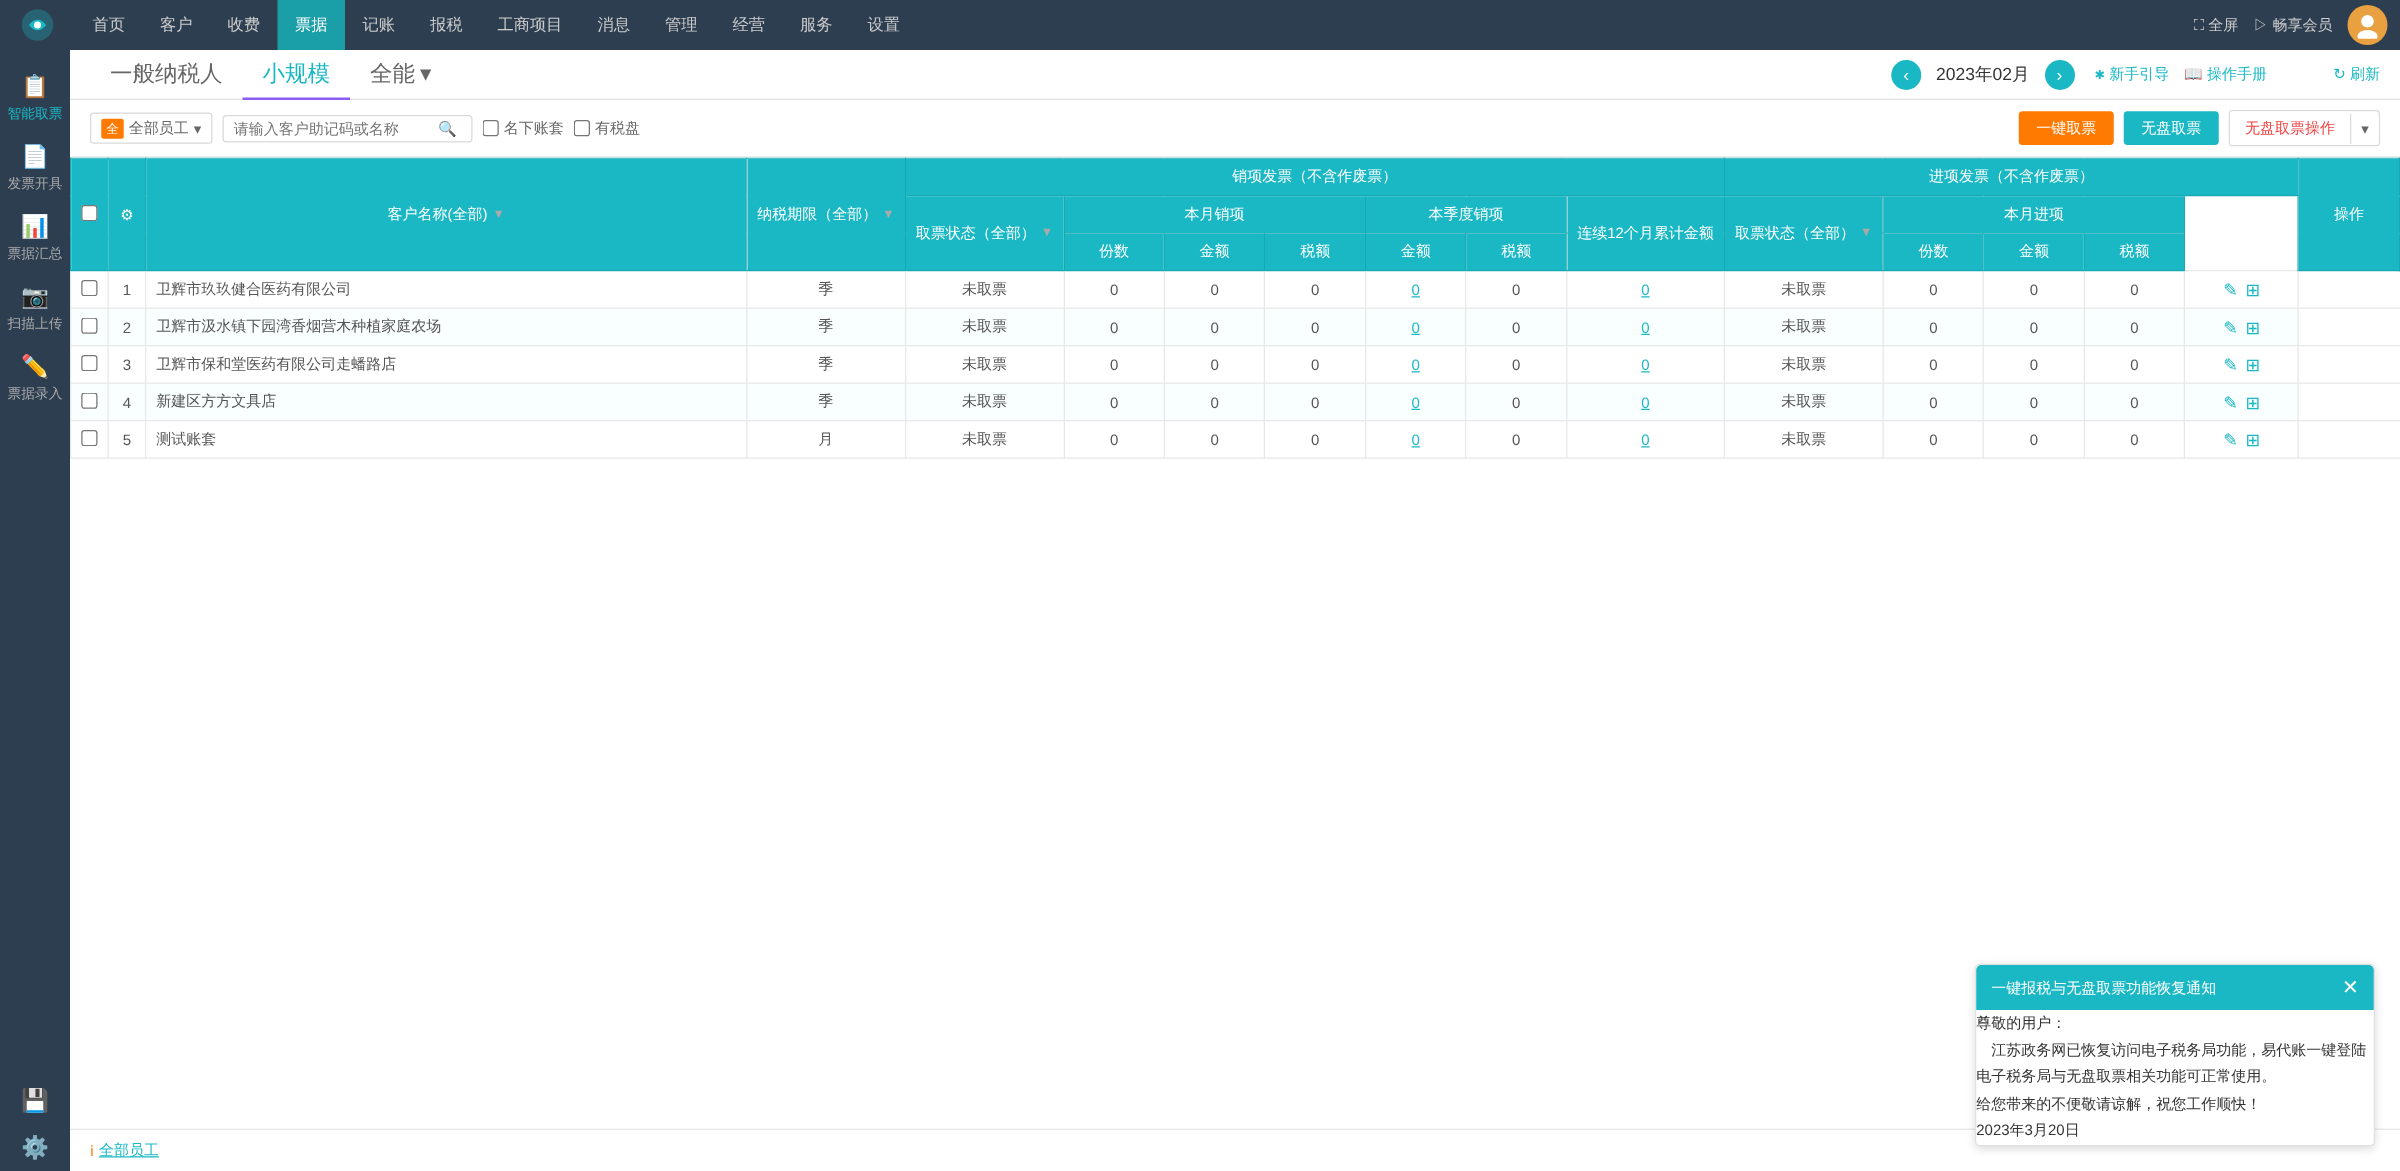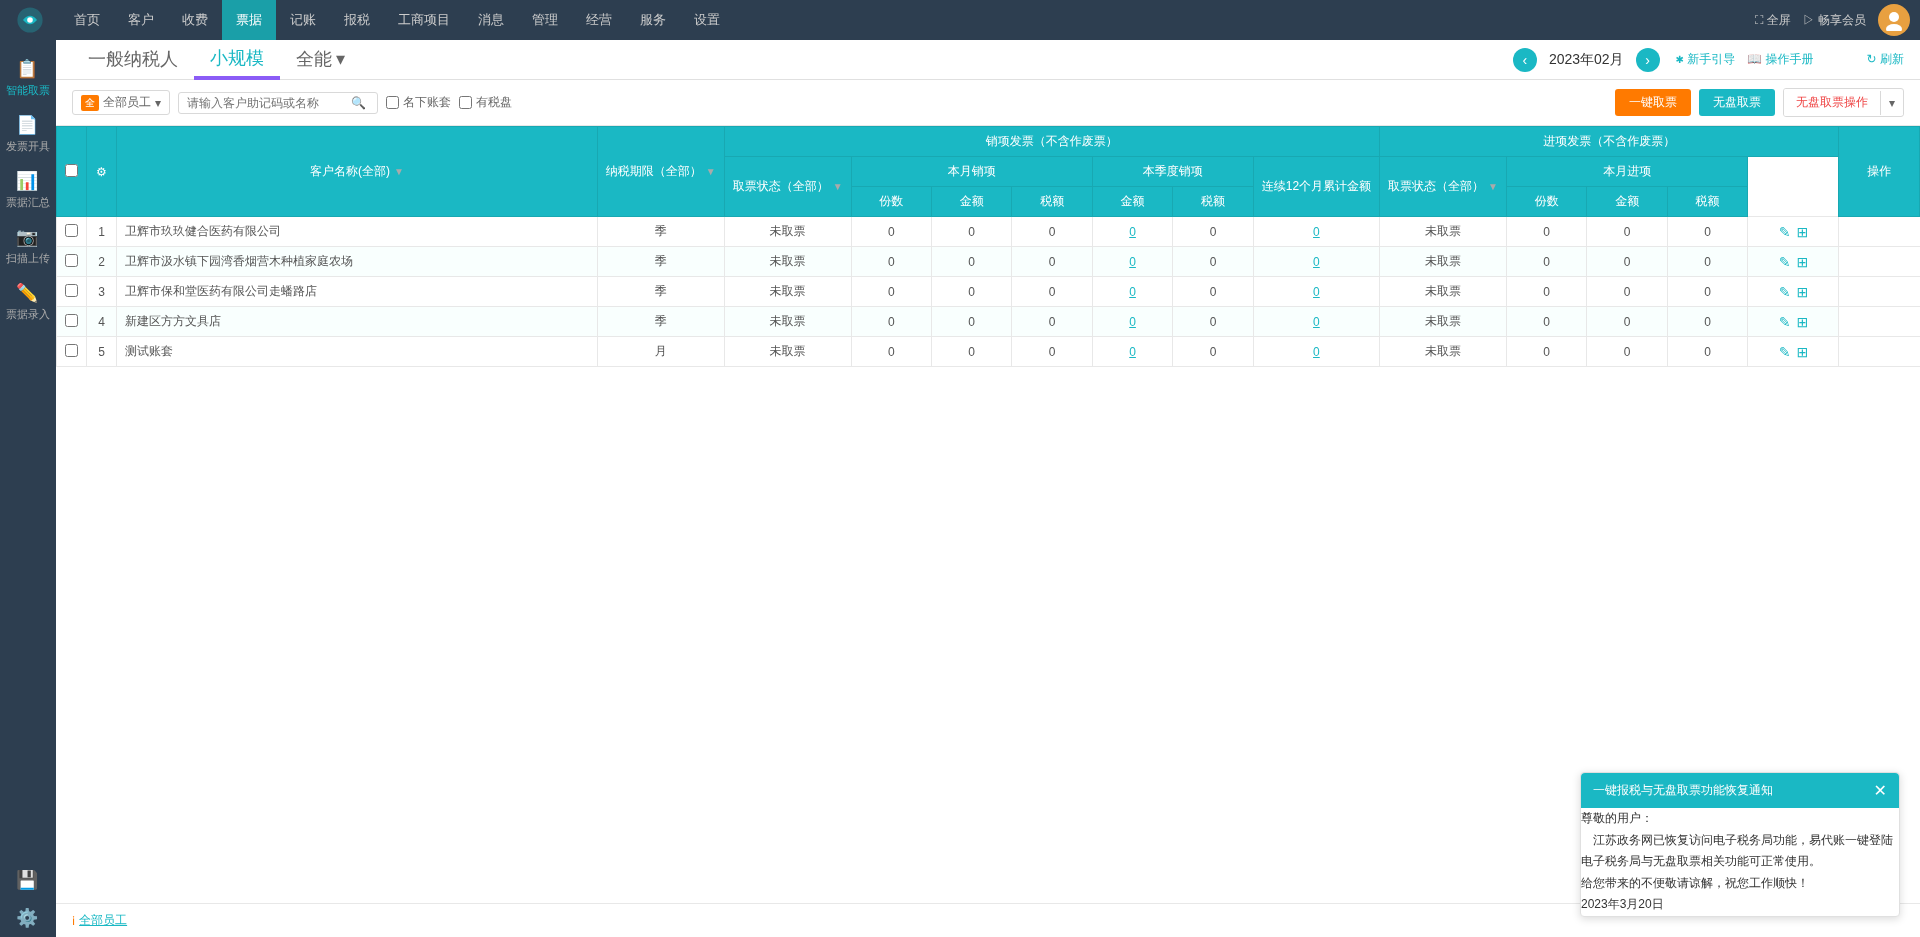--- a/index.html
+++ b/index.html
@@ -44,21 +44,21 @@
 
     
     .tabs-bar {
       background: #fff; display: flex; align-items: center; border-bottom: 1px solid #e0e0e0;
       padding: 0 16px; height: 40px; gap: 0;
     }
     .tab-item {
       padding: 0 16px; height: 40px; display: flex; align-items: center; cursor: pointer;
       color: #666; font-size: 18px; border-bottom: 2px solid transparent; white-space: nowrap;
     }
-    .tab-item.active { color: #1ab8c4; border-bottom: 4px solid #8b5cf6; font-weight: 500; }
+    .tab-item.active { color: #1ab8c4; border-bottom: 2px solid #8b5cf6; font-weight: 500; }
     .period-nav-btn {
       width: 24px; height: 24px; border-radius: 50%; background: #1ab8c4; color: #fff;
       display: flex; align-items: center; justify-content: center; cursor: pointer; font-size: 14px; border: none;
     }
     .period-text { font-size: 14px; color: #333; font-weight: 500; }
 
     
     .toolbar {
       background: #fff; display: flex; align-items: center; padding: 8px 16px;
       gap: 12px; border-bottom: 1px solid #e8e8e8; flex-wrap: wrap;

